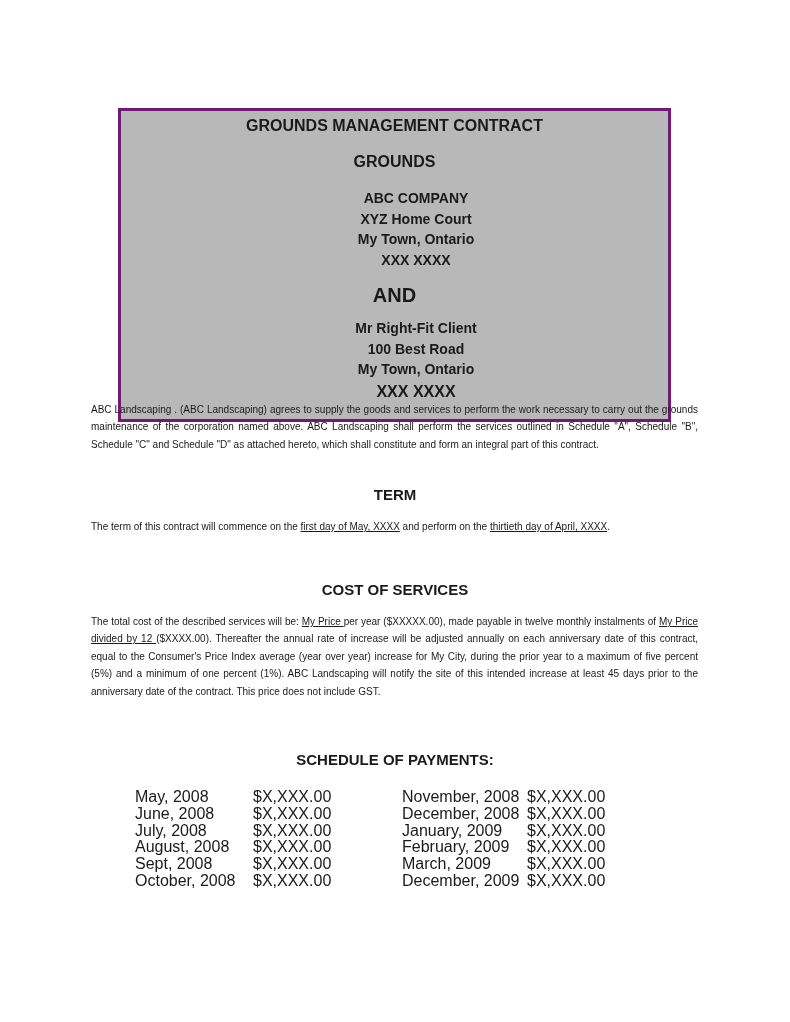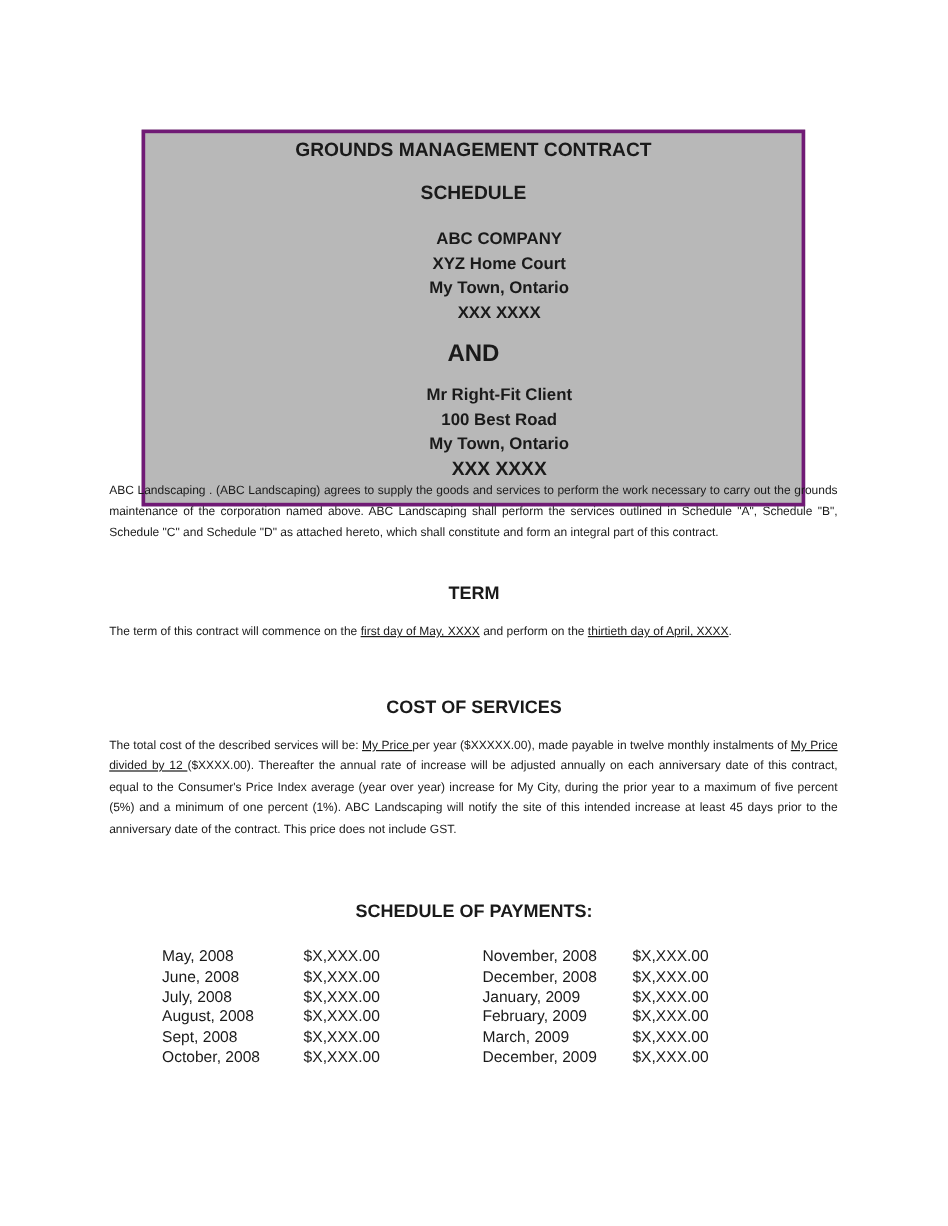--- a/index.html
+++ b/index.html
@@ -19,30 +19,30 @@
   .hb-party2 .last { font-size: 16px; line-height: 24px; }
   .para {
     position: absolute; left: 91px; width: 607px; font-size: 10px; line-height: 17.4px;
     text-align: justify;
   }
   .u { text-decoration: underline; }
   .section-heading {
     position: absolute; left: 0; width: 790px; text-align: center; font-weight: bold;
     font-size: 15px; 
   }
-  .sched { position: absolute; font-size: 13px; line-height: 16.8px; }
+  .sched { position: absolute; font-size: 16px; line-height: 16.8px; }
   .sched .row { display: flex; }
   .sched .m { width: 118px; }
 </style>
 </head>
 <body>
 
 <div class="header-box">
   <div class="hb-title">GROUNDS MANAGEMENT CONTRACT</div>
-  <div class="hb-between">SCHEDULE</div>
+  <div class="hb-between">GROUNDS</div>
   <div class="hb-party hb-party1">
     <div>ABC COMPANY</div>
     <div>XYZ Home Court</div>
     <div>My Town, Ontario</div>
     <div>XXX XXXX</div>
   </div>
   <div class="hb-and">AND</div>
   <div class="hb-party hb-party2">
     <div>Mr Right-Fit Client</div>
     <div>100 Best Road</div>

